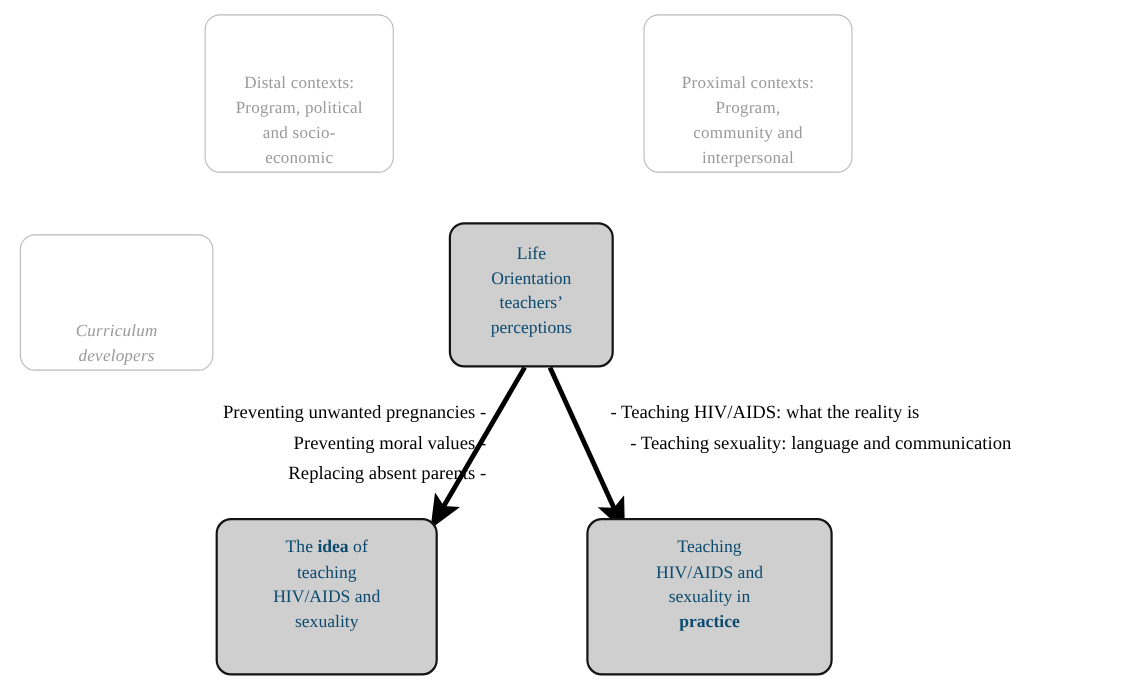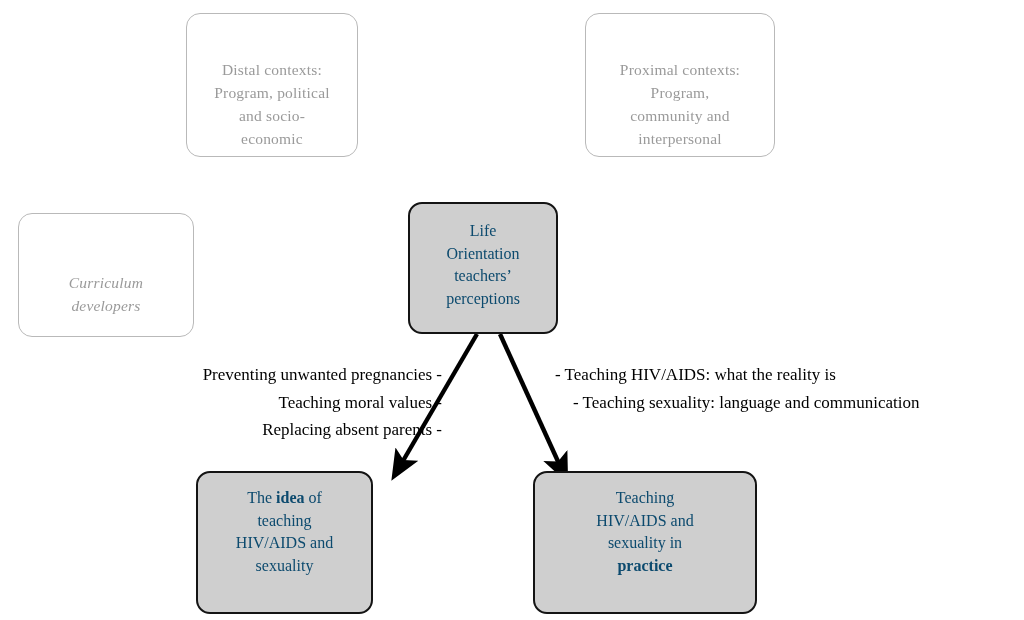--- a/index.html
+++ b/index.html
@@ -27,21 +27,21 @@
   }
 
   
   .node.faint {
     border: 1px solid #b9b9b9;
     background: #ffffff;
     color: #9a9a9a;
     align-items: center;
   }
   .node.faint.top-text {
-    align-items: center;
+    align-items: flex-end;
     padding-top: 40px;
   }
   .node.faint .txt {
     font-size: 15.5px;
     line-height: 1.47;
     letter-spacing: .2px;
   }
 
   
   .node.solid {
@@ -124,31 +124,31 @@
 
   <div class="node solid" style="left:408px; top:202px; width:150px; height:132px; padding-top:16px;">
     <div class="txt">
       <span class="line">Life</span><br>
       <span class="line">Orientation</span><br>
       <span class="line">teachers’</span><br>
       <span class="line">perceptions</span>
     </div>
   </div>
 
-  <div class="node solid" style="left:196px; top:471px; width:177px; height:143px; padding-top:14px;justify-content:center;">
+  <div class="node solid" style="left:196px; top:471px; width:202px; height:143px; padding-top:14px;justify-content:center;">
     <div class="txt">The <b>idea</b> of<br>teaching<br>HIV/AIDS and<br>sexuality</div>
   </div>
 
   <div class="node solid" style="left:533px; top:471px; width:224px; height:143px; padding-top:14px;">
     <div class="txt">Teaching<br>HIV/AIDS and<br>sexuality in<br><b>practice</b></div>
   </div>
 
   <div class="note left" style="left:98px; top:361px; width:344px;">
     <span class="line">Preventing unwanted pregnancies -</span>
-    <span class="line">Teaching moral values -</span>
+    <span class="line">Preventing moral values -</span>
     <span class="line">Replacing absent parents -</span>
   </div>
 
   <div class="note right" style="left:537px; top:361px; width:470px;">
     <span class="line i1">- Teaching HIV/AIDS: what the reality is</span>
     <span class="line i2">- Teaching sexuality: language and communication</span>
   </div>
 
 </div>
 

